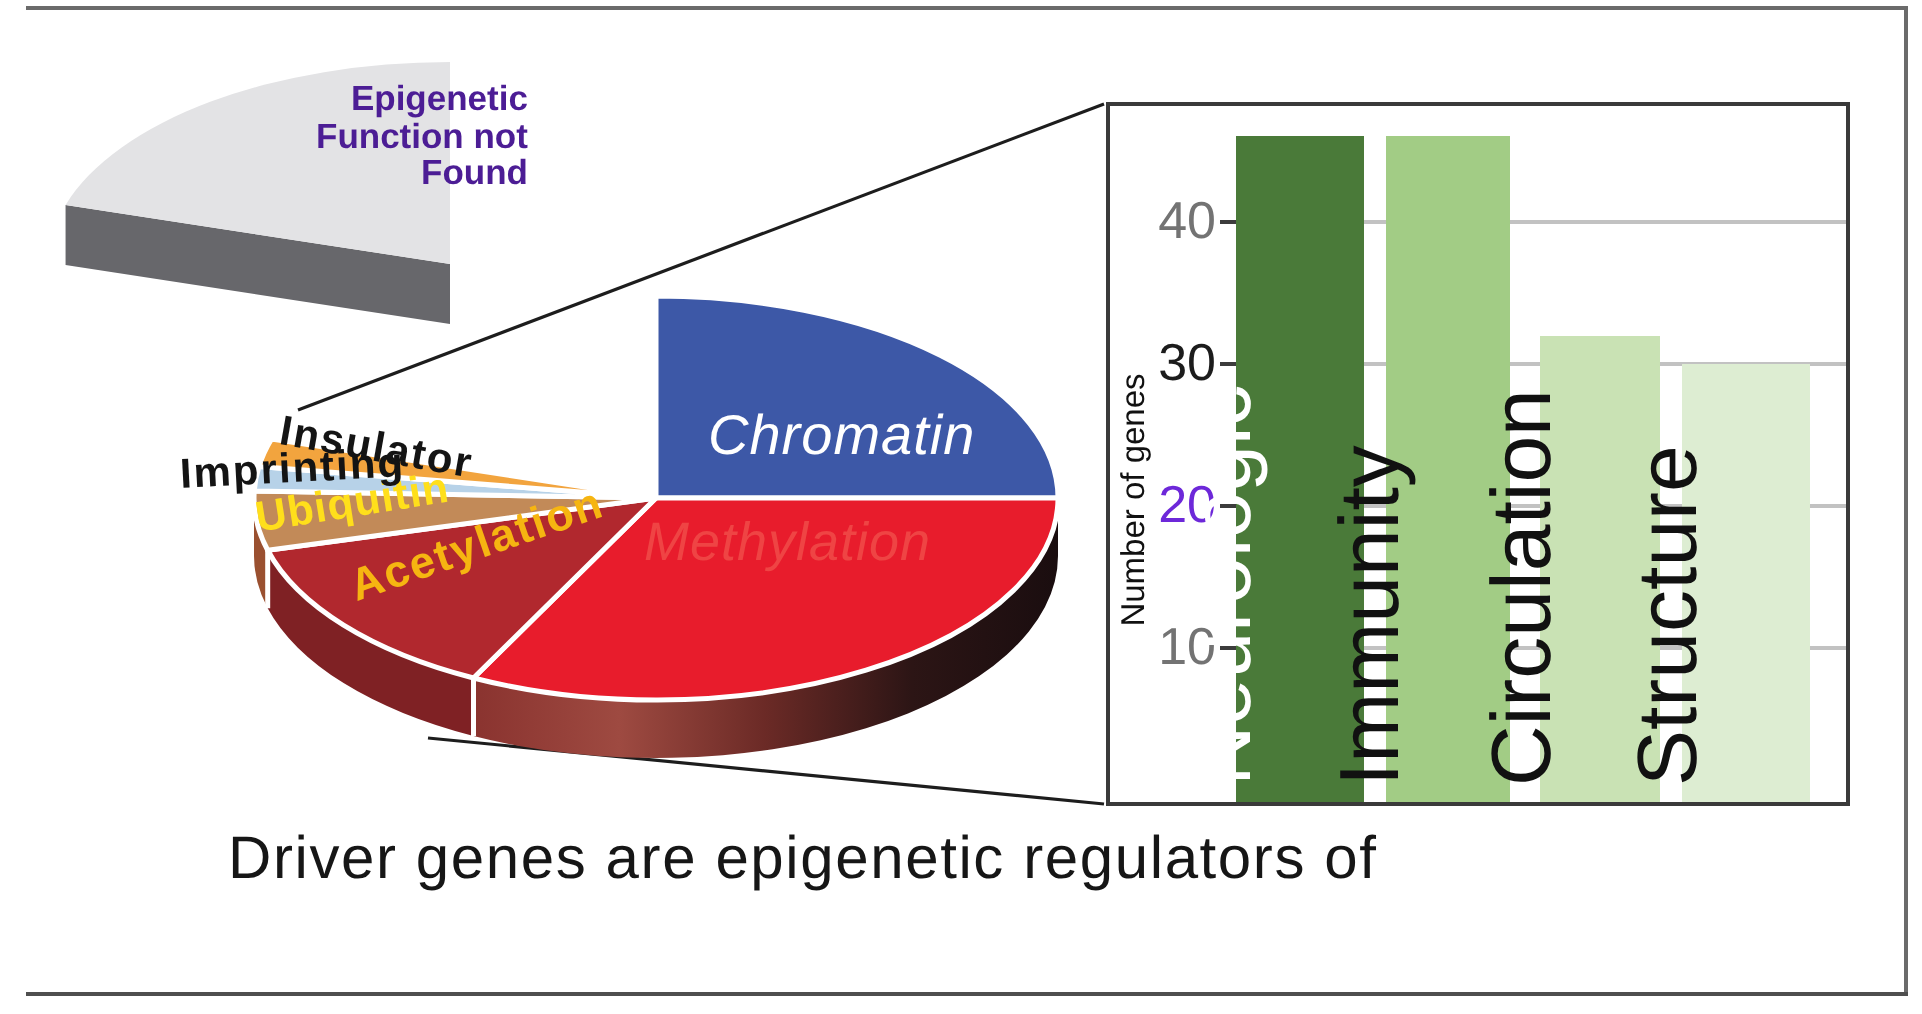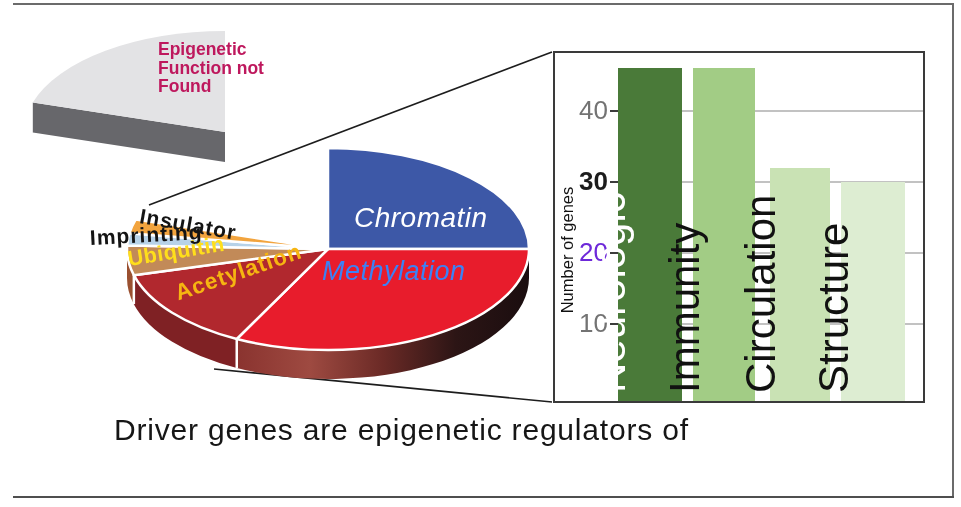--- a/index.html
+++ b/index.html
@@ -56,38 +56,38 @@
       <path d="M 328 249 L 529 249 A 201 101 0 0 1 236.74790955235113 338.9916589430252 Z" fill="#e81c2c" stroke="#ffffff" stroke-width="2.5" stroke-linejoin="round"></path>
       <path d="M 328 249 L 236.74790955235113 338.9916589430252 A 201 101 0 0 1 133.84890891589728 275.1407235553546 Z" fill="#b1282e" stroke="#ffffff" stroke-width="2.5" stroke-linejoin="round"></path>
       <path d="M 328 249 L 133.84890891589728 275.1407235553546 A 201 101 0 0 1 127.12244376916175 245.47515083304742 Z" fill="#c28a58" stroke="#ffffff" stroke-width="2.5" stroke-linejoin="round"></path>
       <path d="M 328 249 L 127.12244376916175 245.47515083304742 A 201 101 0 0 1 129.47464354037731 233.2001190309367 Z" fill="#b7d2e8" stroke="#ffffff" stroke-width="2.5" stroke-linejoin="round"></path>
       <path d="M 328 249 L 129.47464354037731 233.2001190309367 A 201 101 0 0 1 135.78274405142986 219.4704578230036 Z" fill="#f2a43e" stroke="#ffffff" stroke-width="2.5" stroke-linejoin="round"></path>
       <path d="M 32.78274405142986 102.47045782300363 L 225 132 L 225 162 L 32.78274405142986 132.47045782300364 Z" fill="#67676b"></path>
       <path d="M 225 132 L 32.78274405142986 102.47045782300363 A 201 101 0 0 1 224.99999999999997 31 Z" fill="#e3e3e5"></path>
     </svg>
 
   <div class="pie-label lbl-chromatin" style="color: rgb(255, 255, 255);">Chromatin</div>
-  <div class="pie-label lbl-methylation" style="color: #3b82f6;">Methylation</div>
+  <div class="pie-label lbl-methylation" style="color: #ef4444;">Methylation</div>
   <div class="pie-label lbl-acetylation" style="color: rgb(246, 181, 17);">Acetylation</div>
   <div class="pie-label lbl-ubiquitin" style="color: rgb(255, 223, 27);">Ubiquitin</div>
   <div class="pie-label lbl-imprinting" style="color: rgb(20, 20, 20);">Imprinting</div>
   <div class="pie-label lbl-insulator" style="color: rgb(20, 20, 20);">Insulator</div>
-  <div class="pie-label lbl-notfound" style="color: #be185d;">Epigenetic
+  <div class="pie-label lbl-notfound" style="color: #4c1d95; text-align: right;">Epigenetic
 Function not
 Found</div>
 
   <div id="inset-box">
     <div id="bar-plot">
       <div class="ylabel">Number of genes</div>
     <div class="grid-line" style="left: 55px; top: 57.25px; width: 313px; height: 1.5px; background: rgb(194, 194, 194);"></div>
         <div class="tick-dash" style="left: 55px; top: 57px; width: 13px; height: 2.2px; background: rgb(60, 60, 60);"></div>
         <div class="tick-label" style="left: 4px; top: 42px; width: 49px; color: #737373;">40</div>
         <div class="grid-line" style="left: 55px; top: 128.25px; width: 313px; height: 1.5px; background: rgb(194, 194, 194);"></div>
         <div class="tick-dash" style="left: 55px; top: 128px; width: 13px; height: 2.2px; background: rgb(60, 60, 60);"></div>
-        <div class="tick-label" style="left: 4px; top: 113px; width: 49px; color: rgb(28, 28, 28); font-weight: bold;">30</div>
+        <div class="tick-label" style="left: 4px; top: 113px; width: 49px; color: rgb(28, 28, 28);">30</div>
         <div class="grid-line" style="left: 55px; top: 199.25px; width: 313px; height: 1.5px; background: rgb(194, 194, 194);"></div>
         <div class="tick-dash" style="left: 55px; top: 199px; width: 13px; height: 2.2px; background: rgb(60, 60, 60);"></div>
         <div class="tick-label" style="left: 4px; top: 184px; width: 49px; color: #6d28d9;">20</div>
         <div class="grid-line" style="left: 55px; top: 270.25px; width: 313px; height: 1.5px; background: rgb(194, 194, 194);"></div>
         <div class="tick-dash" style="left: 55px; top: 270px; width: 13px; height: 2.2px; background: rgb(60, 60, 60);"></div>
         <div class="tick-label" style="left: 4px; top: 255px; width: 49px; color: #737373;">10</div>
         <div class="bar-rect" style="left: 63px; top: 15.4px; width: 64px; height: 332.6px; background: rgb(74, 122, 57);"></div>
         <div class="bar-rect" style="left: 138px; top: 15.4px; width: 62px; height: 332.6px; background: rgb(162, 204, 133);"></div>
         <div class="bar-rect" style="left: 215px; top: 114.8px; width: 60px; height: 233.2px; background: rgb(201, 226, 180);"></div>
         <div class="bar-rect" style="left: 286px; top: 129px; width: 64px; height: 219px; background: rgb(221, 237, 210);"></div>

